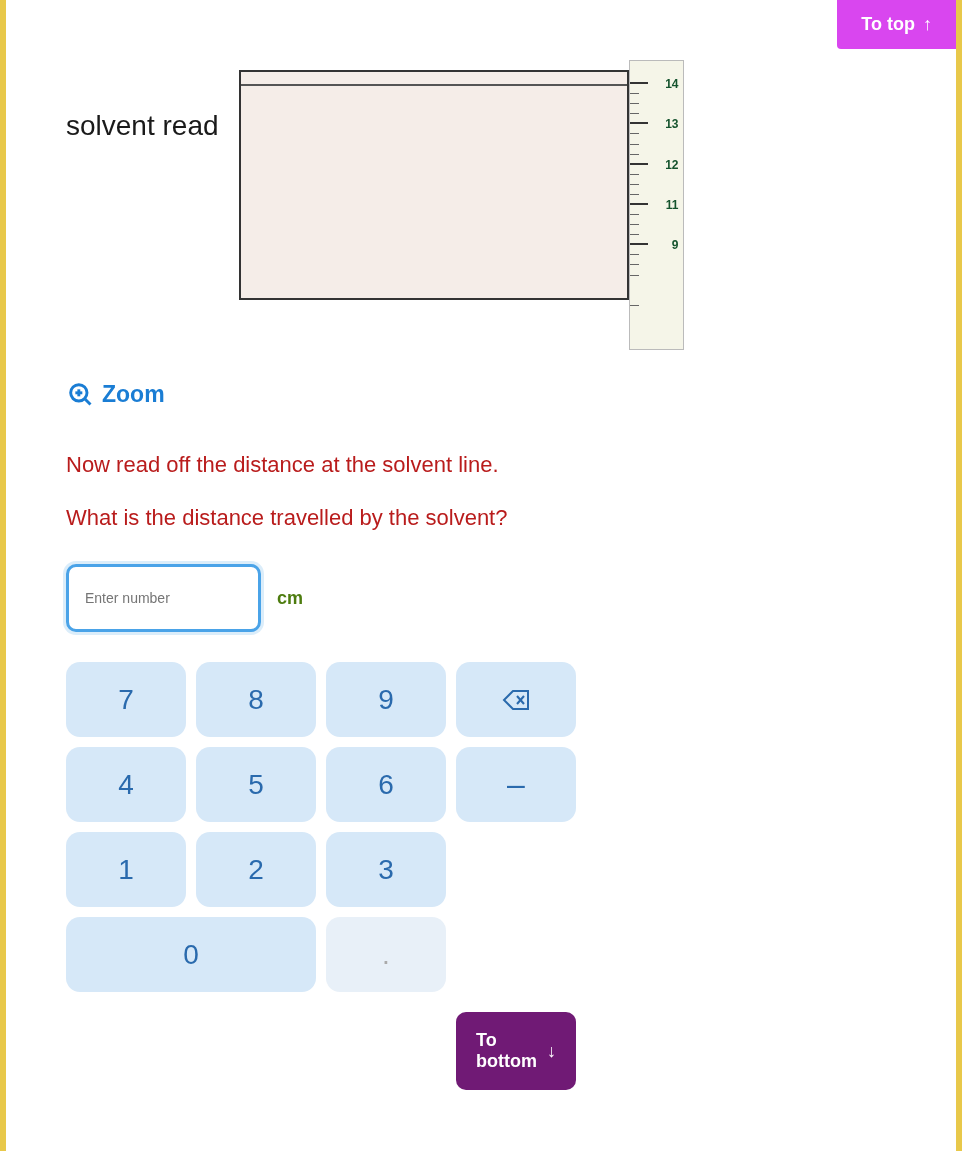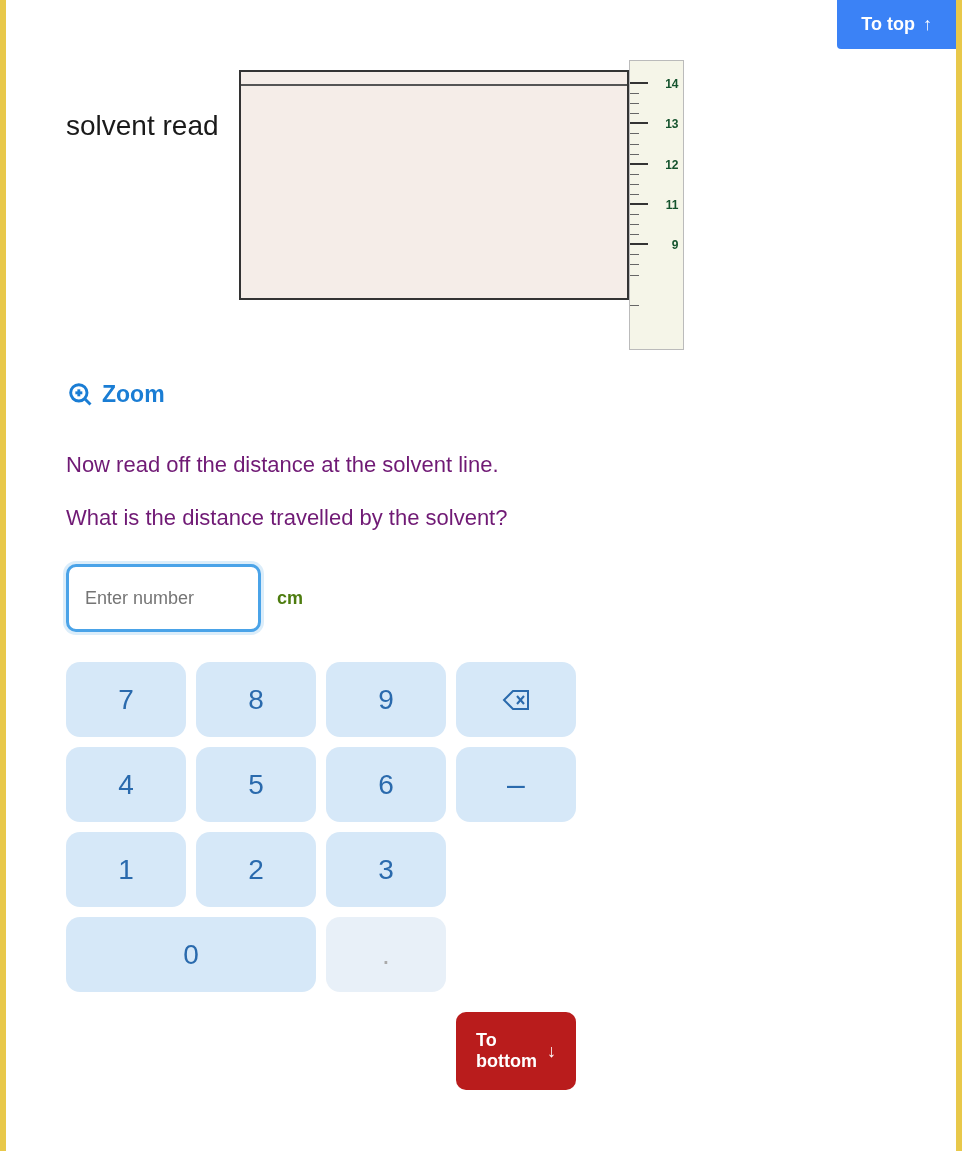--- a/index.html
+++ b/index.html
@@ -19,21 +19,21 @@
       position: relative;
       border-left: 6px solid #e8c84a;
       border-right: 6px solid #e8c84a;
     }
 
     
     .top-bar {
       position: absolute;
       top: 0;
       right: 0;
-      background: #3b82f6;
+      background: #d946ef;
       color: white;
       padding: 14px 24px;
       display: flex;
       align-items: center;
       gap: 8px;
       cursor: pointer;
       border-bottom-left-radius: 4px;
       z-index: 10;
     }
     .top-bar-label {
@@ -112,41 +112,41 @@
 
     .zoom-label {
       font-size: 23px;
       font-weight: 600;
       color: #1a7dd4;
     }
 
     
     .instruction-text {
       font-size: 22px;
-      color: #701a75;
+      color: #b91c1c;
       line-height: 1.5;
       margin-bottom: 20px;
       font-weight: 400;
     }
 
     
     .input-row {
       display: flex;
       align-items: center;
       gap: 16px;
       margin: 30px 0 30px 0;
     }
 
     .number-input {
       width: 195px;
       height: 68px;
       border: 3px solid #4aa3e8;
       border-radius: 10px;
       padding: 0 16px;
-      font-size: 18px;
+      font-size: 14px;
       color: #b91c1c;
       outline: none;
       background: white;
       box-shadow: 0 0 0 3px rgba(74, 163, 232, 0.2);
     }
 
     .unit-label {
       font-size: 18px;
       color: #4d7c0f;
       font-weight: 700;
@@ -195,21 +195,21 @@
     }
 
     
     .bottom-bar-wrapper {
       display: flex;
       justify-content: flex-end;
       margin-top: 10px;
     }
 
     .bottom-bar {
-      background: #b91c1c;
+      background: #701a75;
       color: white;
       padding: 18px 20px;
       display: flex;
       align-items: center;
       gap: 10px;
       cursor: pointer;
       border-radius: 10px;
     }
 
     .bottom-bar-label {

